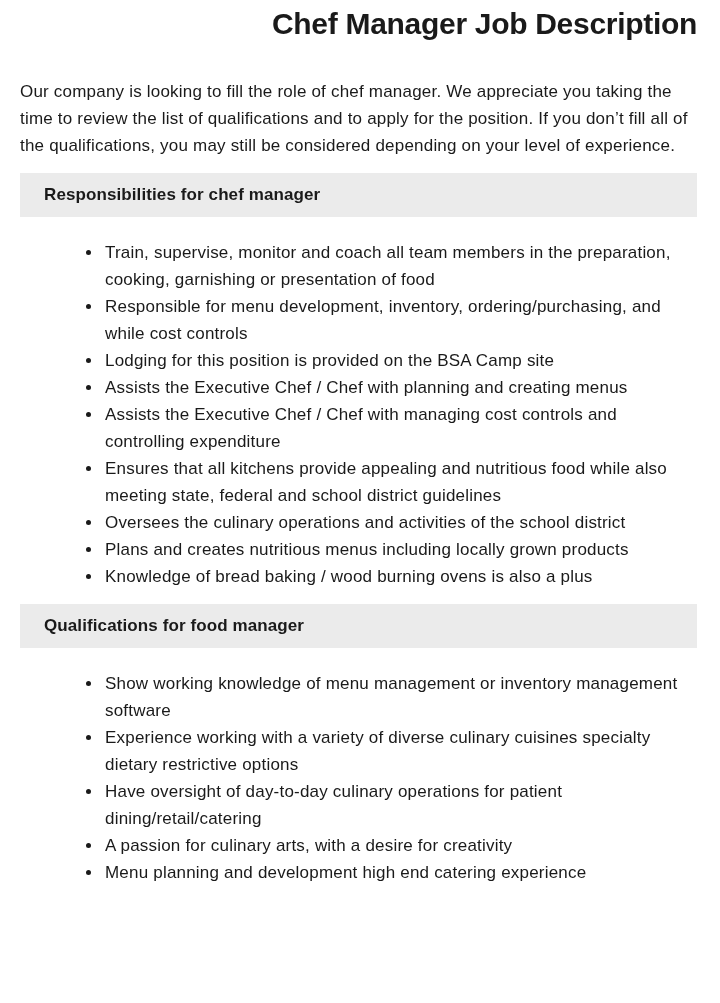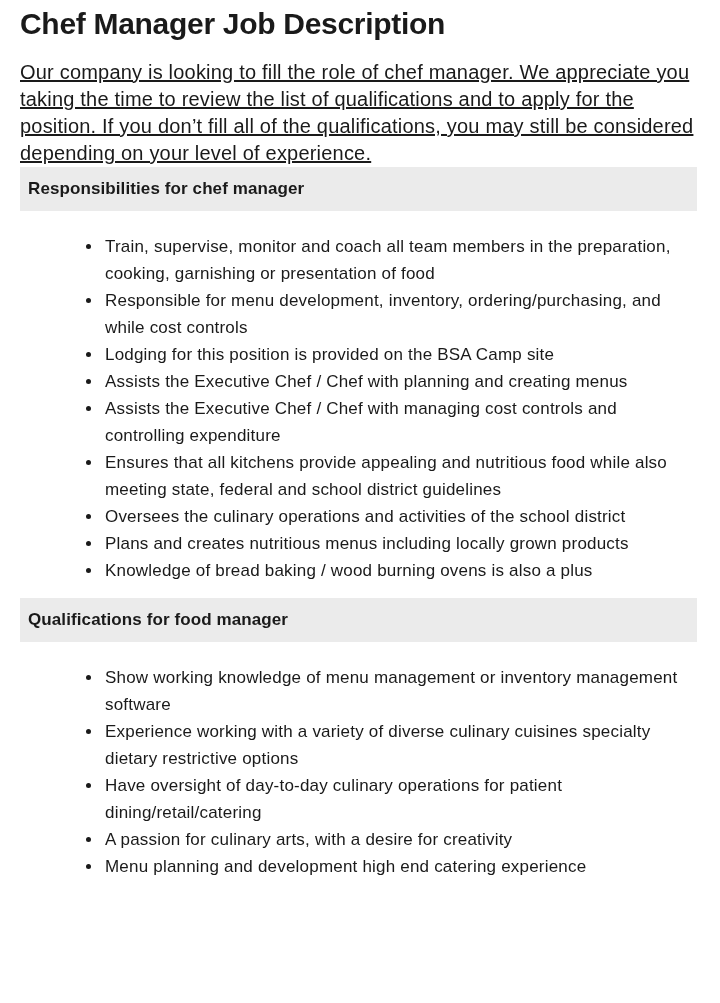--- a/index.html
+++ b/index.html
@@ -14,33 +14,33 @@
     min-height:1003px;
     font-family:"Liberation Sans","DejaVu Sans",sans-serif;
     color:var(--text);
     padding:5px 23px 25px 20px;
     overflow-x:hidden;
   }
   .page-title{
     font-size:30px;
     font-weight:700;
     letter-spacing:-0.3px;
-    text-align:left;
+    text-align:right;
     line-height:37px;
   }
   .intro{
-    margin-top:17px;
-    font-size:20px;
+    margin-top:36px;
+    font-size:17px;
     line-height:27px;
     letter-spacing:0.2px;
-    text-decoration:underline;
   }
   .section-heading{
+    margin-top:14px;
     background:var(--band-bg);
-    padding:0 8px;
+    padding:0 24px;
     height:44px;
     display:flex;
     align-items:center;
     font-size:17px;
     font-weight:700;
     letter-spacing:0.1px;
   }
   ul.section-list{
     list-style:none;
     margin:22px 0 14px 0;

